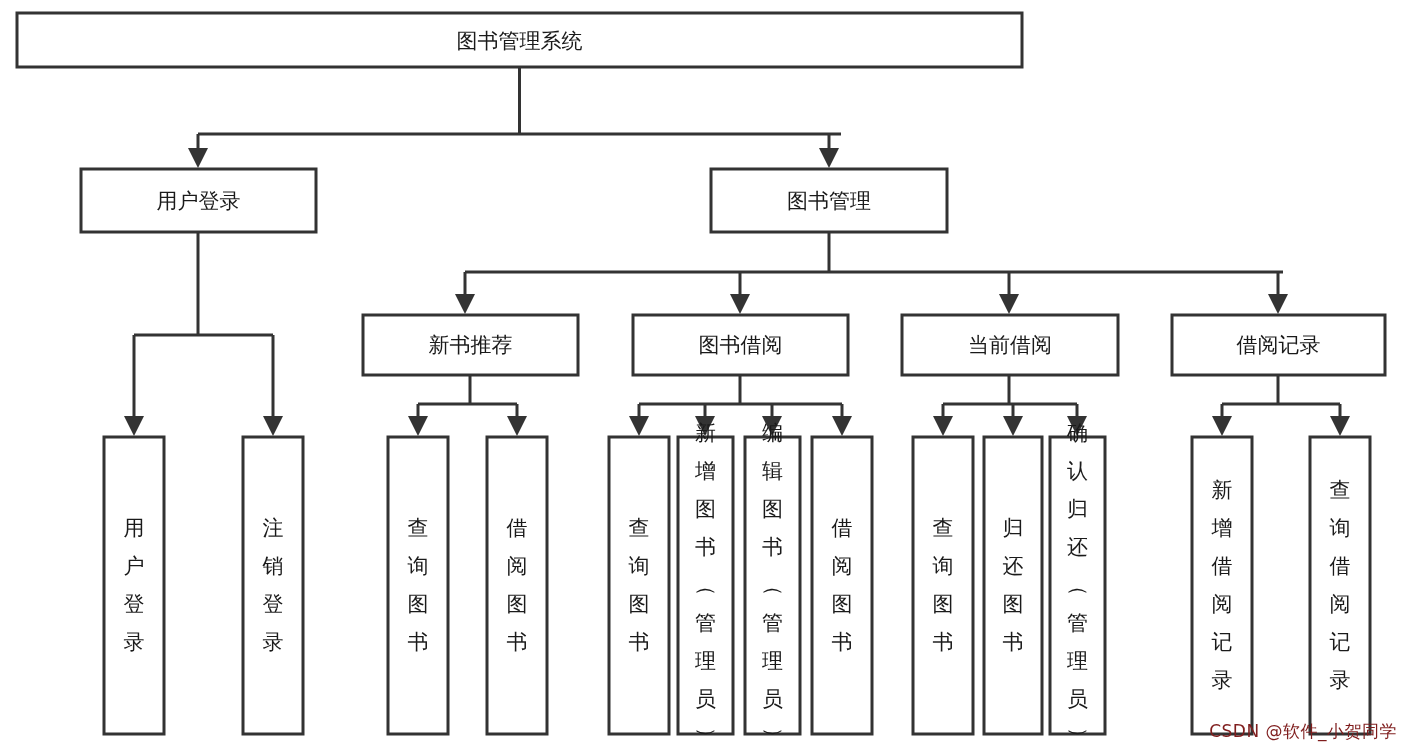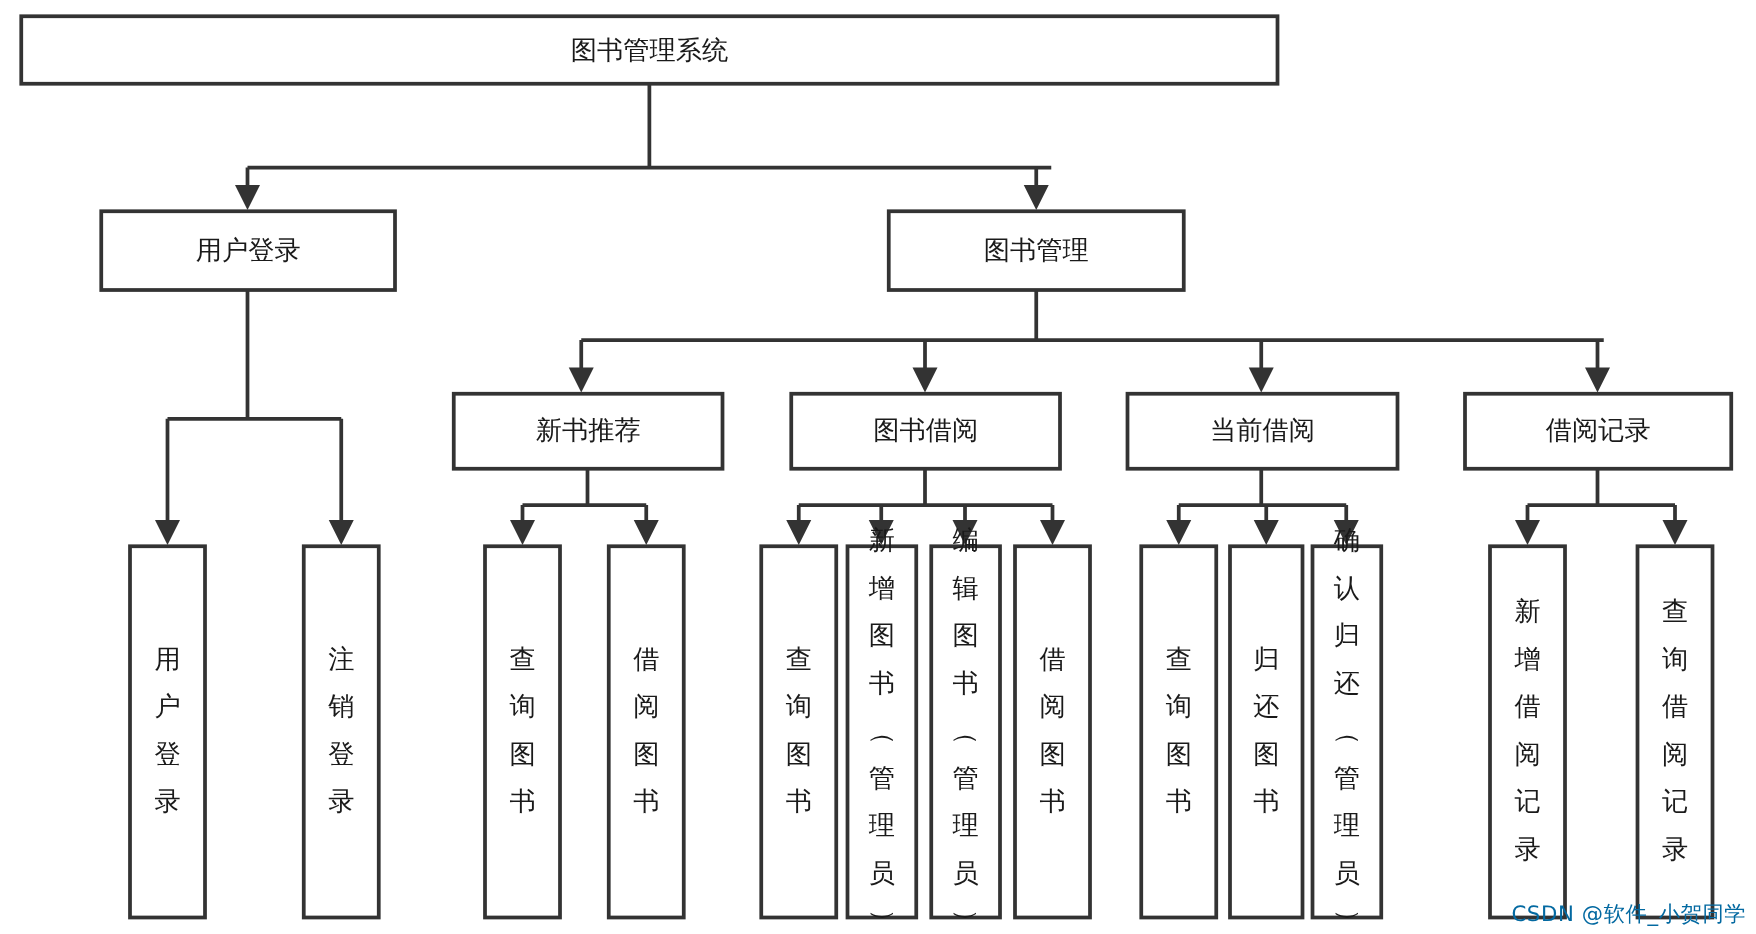--- a/index.html
+++ b/index.html
@@ -52,21 +52,21 @@
   .arrow-head {
     fill: #333333;
     stroke: none;
   }
   .watermark {
     position: absolute;
     right: 8px;
     bottom: 4px;
     font-family: "DejaVu Sans", "Liberation Sans", sans-serif;
     font-size: 17px;
-    color: #0369a1;
+    color: #7f1d1d;
     letter-spacing: 0.5px;
     white-space: nowrap;
     pointer-events: none;
   }
 </style>
 </head>
 <body>
 
 <div id="diagram-root">
 

